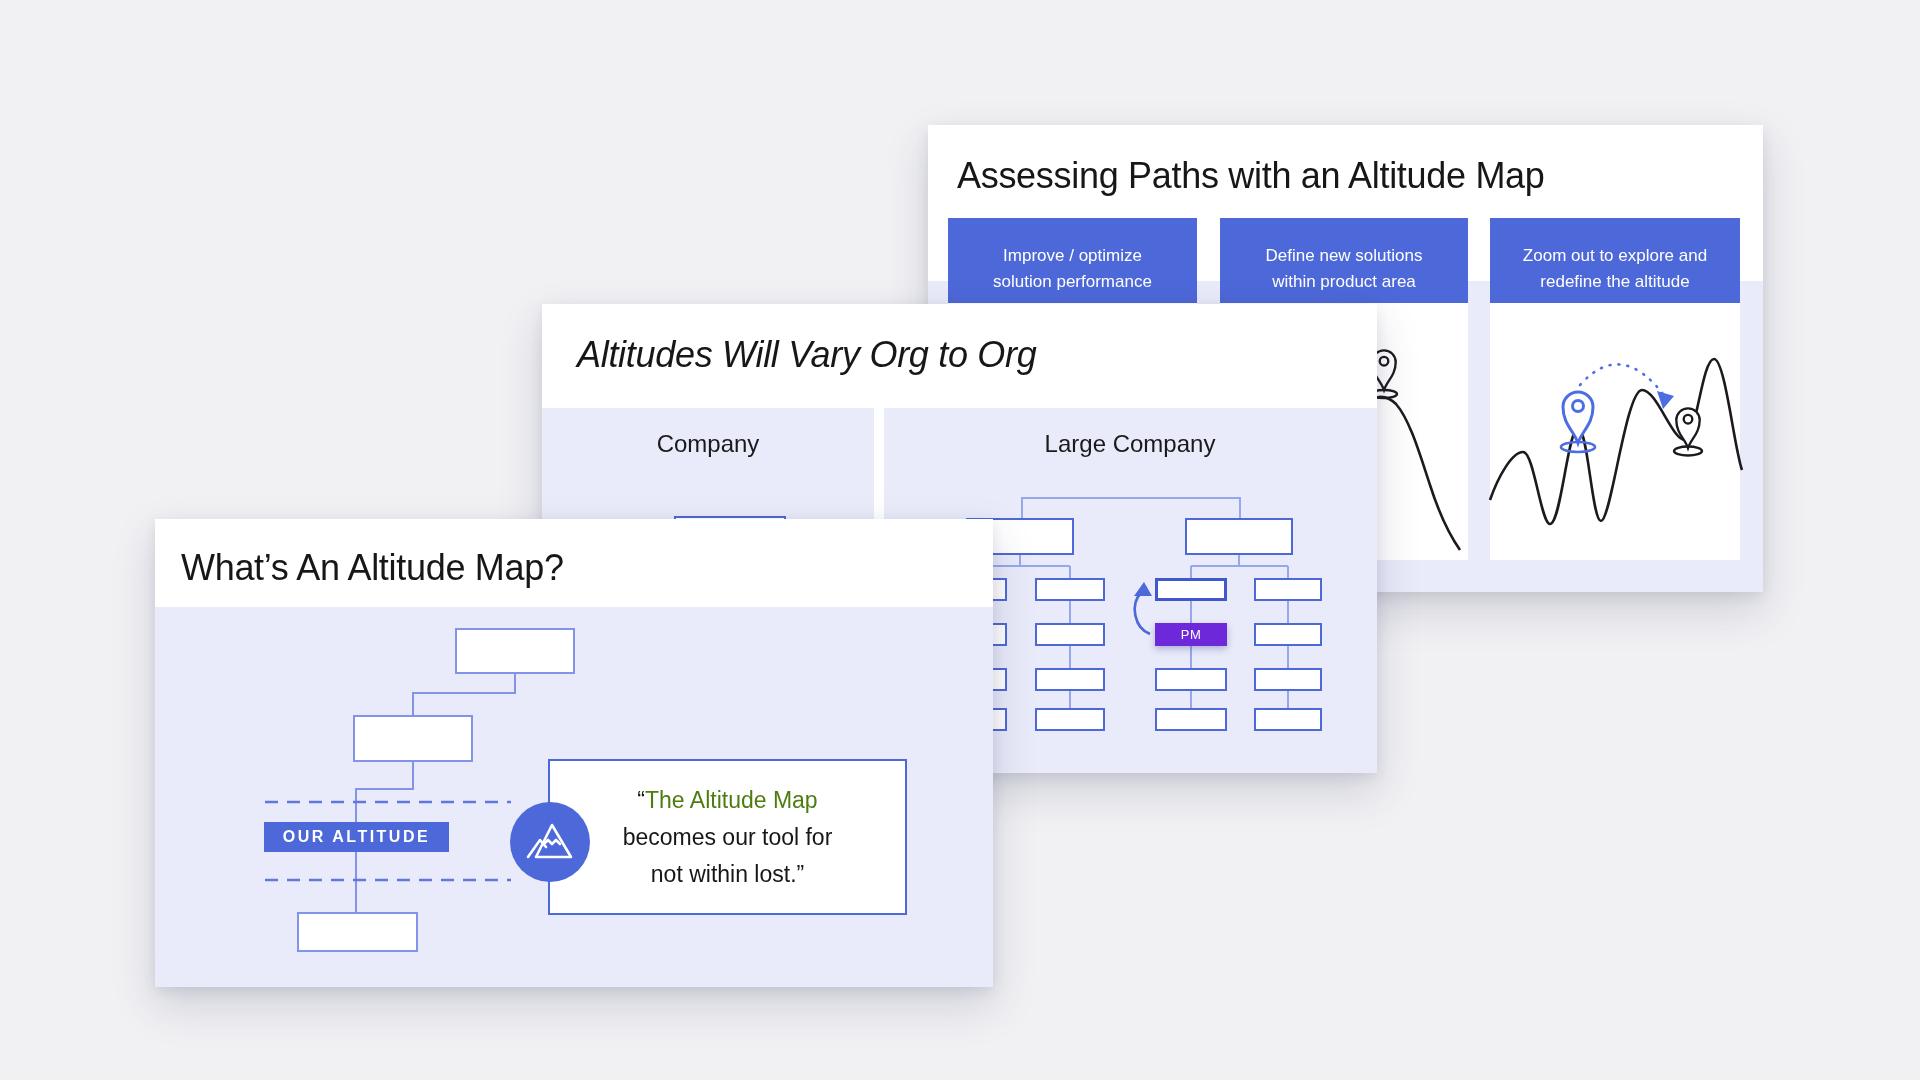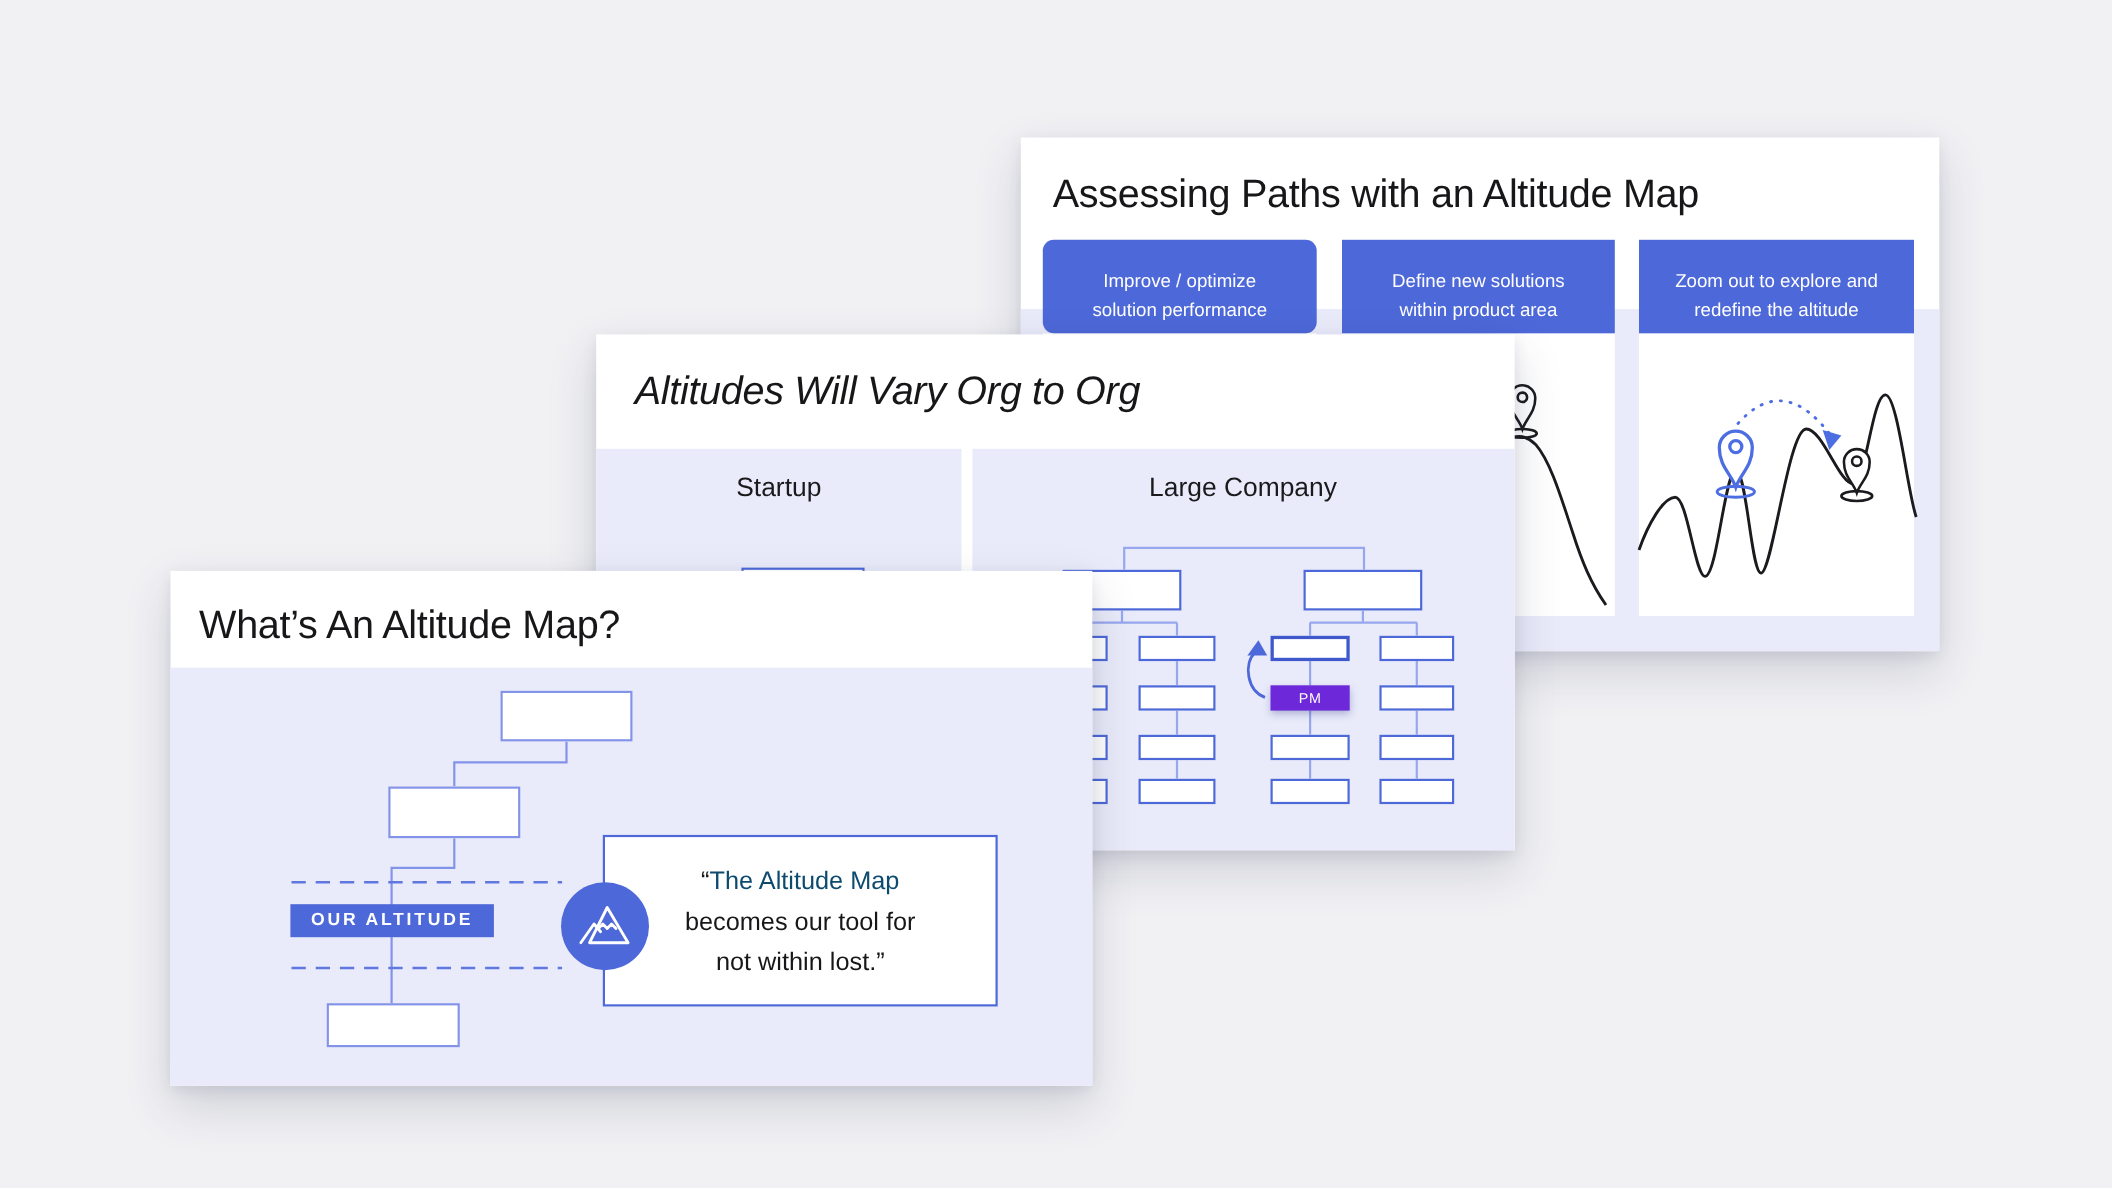--- a/index.html
+++ b/index.html
@@ -83,21 +83,21 @@
     border:2px solid #4D68D8;
     display:flex;
     flex-direction:column;
     align-items:center;
     justify-content:center;
     text-align:center;
     font-size:23px;
     line-height:37px;
     color:#17171A;
   }
-  .quote-box .hl { color:#0c4a6e; }
+  .quote-box .hl { color:#4d7c0f; }
   .icon-circle {
     position:absolute;
     width:80px; height:80px;
     border-radius:50%;
     background:#4D68D8;
     display:flex;
     align-items:center;
     justify-content:center;
   }
   svg.layer { position:absolute; left:0; top:0; pointer-events:none; }
@@ -108,21 +108,21 @@
 <section class="card" style="left:928px; top:125px; width:835px; height:467px;">
 
   <div class="lavender" style="left:0; top:156px; width:835px; height:311px;"></div>
 
   <div class="panel-white" style="left:20px; top:178px; width:249px; height:257px;"></div>
   <div class="panel-white" style="left:292px; top:178px; width:248px; height:257px;"></div>
   <div class="panel-white" style="left:562px; top:178px; width:250px; height:257px;"></div>
 
   <h1 class="card-title" style="left:29px; top:30px;">Assessing Paths with an Altitude Map</h1>
 
-  <div class="bluebox" style="left:20px; top:93px; width:249px; height:85px;border-radius:10px;">
+  <div class="bluebox" style="left:20px; top:93px; width:249px; height:85px;">
     <span>Improve / optimize
 solution performance</span>
   </div>
   <div class="bluebox" style="left:562px; top:93px; width:250px; height:85px;">
     <span>Zoom out to explore and
 redefine the altitude</span>
   </div>
   <div class="bluebox" style="left:292px; top:93px; width:248px; height:85px;">
     <span>Define new solutions
 within product area</span>
@@ -162,21 +162,21 @@
   </svg>
 </section>
 
 <section class="card" style="left:542px; top:304px; width:835px; height:469px;">
 
   <div class="lavender" style="left:0; top:104px; width:332px; height:365px;"></div>
   <div class="lavender" style="left:342px; top:104px; width:493px; height:365px;"></div>
 
   <h1 class="card-title" style="left:35px; top:30px;font-style:italic;">Altitudes Will Vary Org to Org</h1>
 
-  <div class="panel-heading" style="left:166px; top:126px;">Startup</div>
+  <div class="panel-heading" style="left:166px; top:126px;">Company</div>
   <div class="panel-heading" style="left:588px; top:126px;">Large Company</div>
 
   <svg class="layer" width="835" height="469" viewBox="0 0 835 469">
     <g fill="none" stroke="#97A7ED" stroke-width="2">
 
       <path d="M480,214 V194 H698 V214"></path>
 
       <path d="M478,251 V262"></path>
       <path d="M429,262 H528"></path>
       <path d="M429,262 V274"></path>

